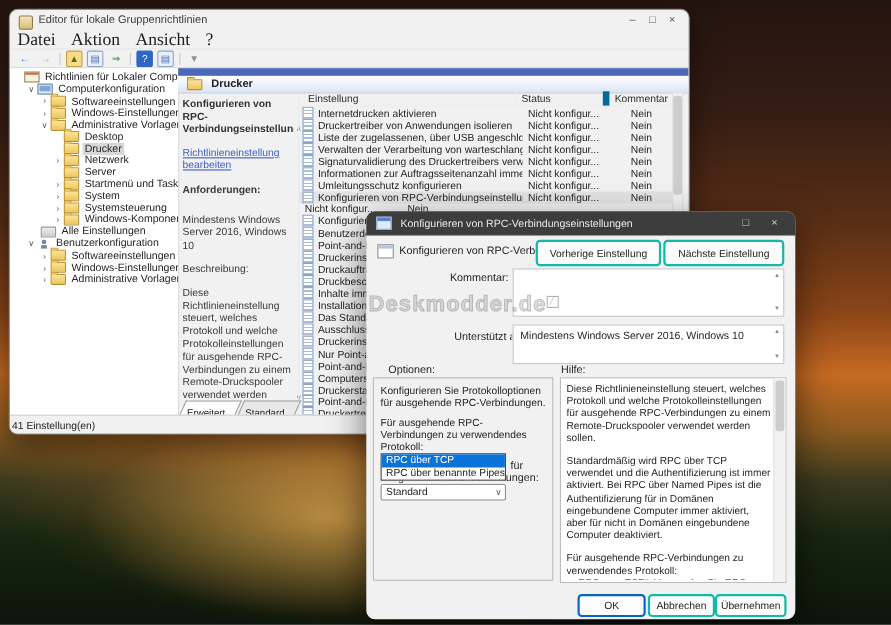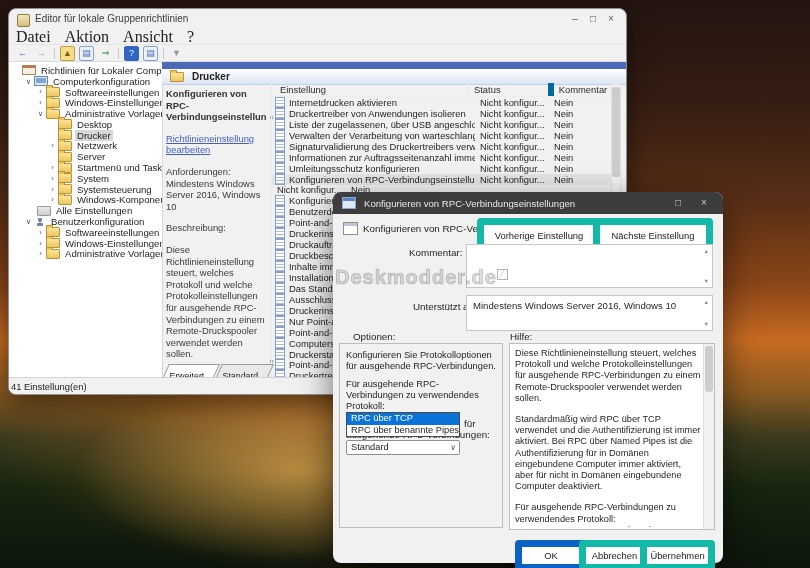--- a/index.html
+++ b/index.html
@@ -41,60 +41,60 @@
   .tree-label{padding:0 2px;}
   .tree-row.sel .tree-label{background:#d7d7d7;}
   
   .blue-band{left:153px;top:53px;right:0;height:7px;background:#4b69b8;}
   .pane-header{left:153px;top:60px;right:0;height:15px;background:linear-gradient(#ffffff,#dce5f4);border-bottom:1px solid #c2cfe6;display:flex;align-items:center;}
   .pane-header .ti{margin-left:8px;}
   .pane-header-label{margin-left:5px;font-size:10px;font-weight:bold;color:#222;}
   .desc-pane{left:157px;top:79px;width:101px;bottom:31px;font-size:9.4px;line-height:11.6px;color:#3a3a3a;overflow:hidden;}
   .desc-title{font-weight:bold;color:#333;margin-bottom:10px;}
   .desc-link{display:block;color:#4060c8;text-decoration:underline;margin-bottom:10px;}
-  .desc-label{margin-bottom:0;}
+  .desc-label{margin-bottom:16px;font-weight:bold;}
   .desc-req{margin-bottom:10px;}
   .desc-p{margin-bottom:11px;white-space:pre-line;}
   .scroll-arrow{font-size:7px;color:#777;}
   #desc-scroll-up{left:260px;top:104px;}
   #desc-scroll-down{left:260px;top:349px;}
   
   .list{left:262px;top:74px;right:14px;bottom:16px;border-left:1px solid #ececec;}
   .list-header{height:13px;display:flex;align-items:center;border-bottom:1px solid #ededed;font-size:9.4px;color:#2c2c2c;}
   .hname{flex:1;padding-left:8px;border-right:1px solid #ededed;height:100%;display:flex;align-items:center;}
   .hstatus{width:74px;padding-left:5px;border-right:6px solid #0369a1;height:100%;display:flex;align-items:center;}
   .hcomment{width:58px;text-align:center;}
   .list-body{position:absolute;left:0;top:14px;right:0;bottom:0;overflow:hidden;}
   .lrow{height:10.95px;display:flex;align-items:center;font-size:9.4px;color:#1f1f1f;}
   .lrow.sel{background:#e4e4e4;}
   .lc.name{flex:1;display:flex;align-items:center;overflow:hidden;white-space:nowrap;padding-left:3px;}
   .ic-doc{width:8px;height:9px;flex:none;margin-right:4px;background:repeating-linear-gradient(#ffffff 0 2px,#a9bdd9 2px 3px);border:1px solid #8aa2c6;}
   .lc.status{width:74px;padding-left:5px;white-space:nowrap;overflow:hidden;}
-  .lc.comment{width:58px;text-align:left;}
+  .lc.comment{width:58px;text-align:center;}
   .list-scrollbar{right:5px;top:75px;width:8px;bottom:17px;background:#f2f2f2;border:1px solid #e2e2e2;}
   .list-thumb{position:absolute;left:0;right:0;top:2px;height:90px;background:#cdcdcd;border-radius:3px;}
   
   .tabs-row{left:157px;top:355px;height:13px;display:flex;}
   .tab{display:inline-block;padding:0 9px 0 5px;border:1px solid #9a9a9a;border-bottom:none;background:#e9e9e9;transform:skewX(-24deg);margin-right:2px;height:12px;}
   .tab.active{background:#fdfdfd;}
   .tab > span{display:inline-block;transform:skewX(24deg);font-size:8.8px;color:#222;line-height:12px;}
   .status-bar{left:0;right:0;bottom:0;height:16px;background:#f1f1f1;border-top:1px solid #d2d2d2;display:flex;align-items:center;padding-left:2px;font-size:9.4px;color:#222;}
   
   #dialog{left:333px;top:192px;width:390px;height:371px;background:#f1f1f1;border-radius:8px;
     box-shadow:0 12px 34px rgba(0,0,0,.55);z-index:10;}
   .dlg-title{left:0;top:0;right:0;height:22px;background:#3d3d3d;border-radius:8px 8px 0 0;display:flex;align-items:center;}
   .dlg-app-icon{margin-left:9px;width:12px;height:10px;background:#dfe9f6;border:1px solid #89a6cf;position:relative;flex:none;}
   .dlg-app-icon::before{content:"";position:absolute;left:0;top:0;right:0;height:3px;background:#5b82c2;}
   .dlg-title-text{margin-left:8px;font-size:9.6px;color:#e8e8e8;white-space:nowrap;}
   .dlg-controls{margin-left:auto;display:flex;margin-right:6px;}
   .dlg-controls span{width:26px;text-align:center;font-size:10px;color:#cccccc;line-height:20px;}
   .dlg-head-icon{left:10px;top:30px;width:13px;height:11px;background:#fff;border:1px solid #8f8f8f;}
   .dlg-head-icon::before{content:"";position:absolute;left:0;top:0;right:0;height:3px;background:#b9c6da;}
   .dlg-heading{left:30px;top:31px;font-size:9.8px;color:#1f1f1f;white-space:nowrap;}
-  .btn{position:absolute;height:20px;background:#fdfdfd;border:7px solid #14b8a6;border-radius:4px;
+  .btn{position:absolute;height:20px;background:#fdfdfd;border:2px solid #14b8a6;border-radius:4px;
     font-size:9.4px;color:#1c1c1c;display:flex;align-items:center;justify-content:center;}
   .btn-prev{top:26px;right:122px;width:110px;}
   .btn-next{top:26px;right:10px;width:106px;}
   #radio-group{left:10px;top:50px;}
   .dlg-lbl{font-size:9.8px;color:#1f1f1f;white-space:nowrap;}
   #lbl-comment{left:76px;top:55px;}
   .comment-box{left:133px;right:10px;top:52px;height:42px;background:#fff;border:1px solid #c6c6c6;}
   #lbl-supported{left:80px;top:109px;}
   .supported-box{left:133px;right:10px;top:103px;height:36px;background:#fff;border:1px solid #c6c6c6;font-size:9.6px;color:#1f1f1f;padding:4px 6px;box-sizing:border-box;}
   .spin{position:absolute;right:3px;font-size:5.5px;color:#888;}

